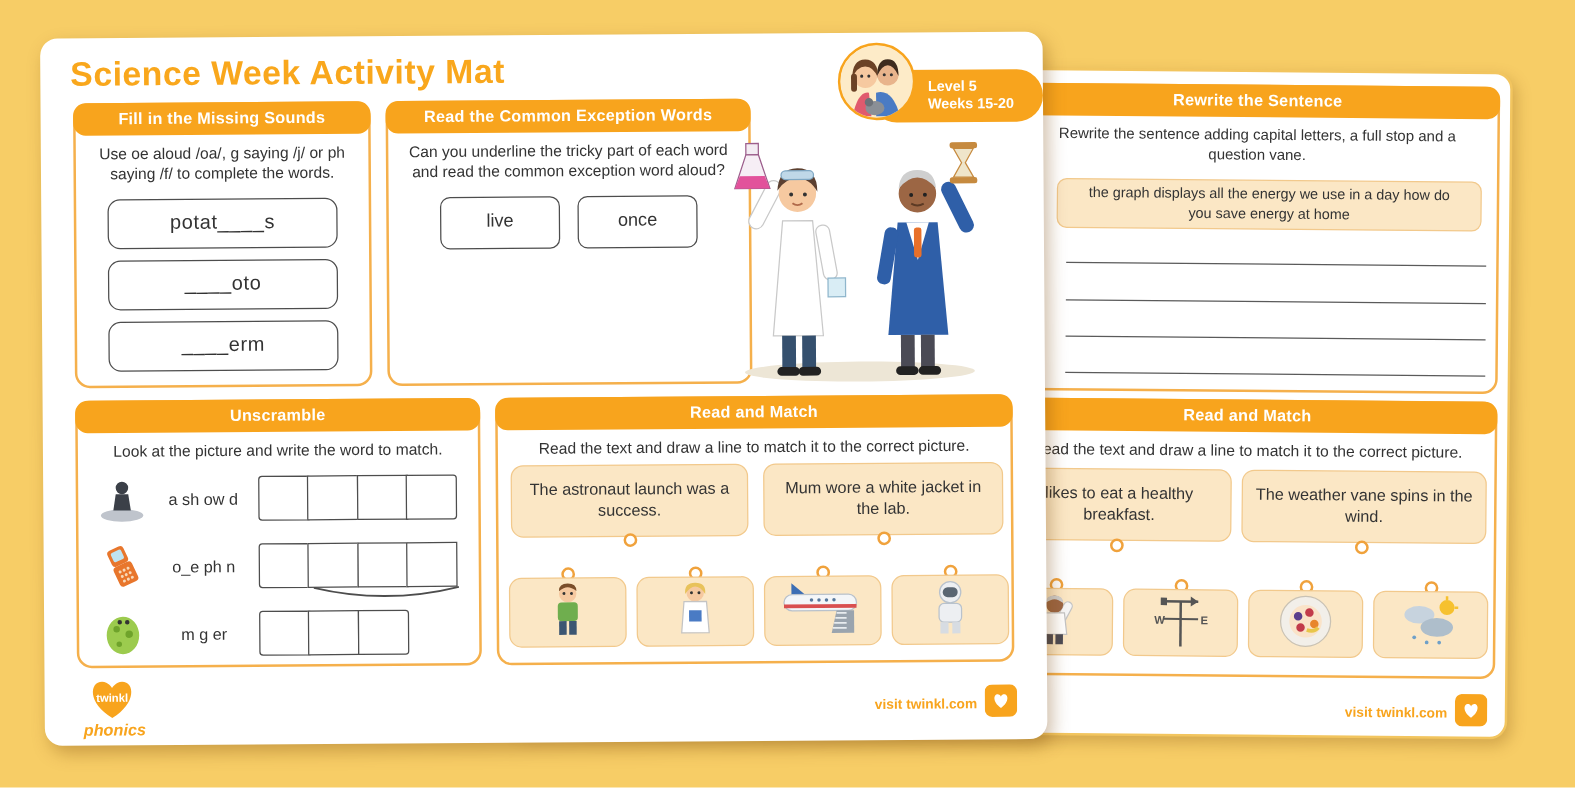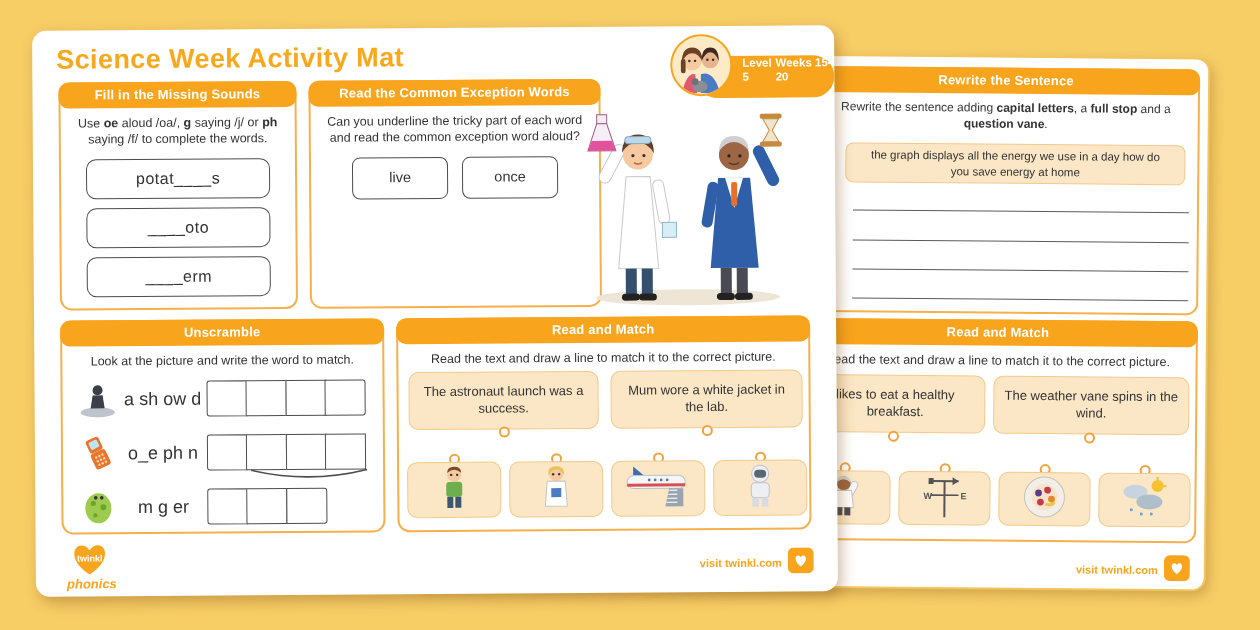--- a/index.html
+++ b/index.html
@@ -26,21 +26,21 @@
     z-index:1;
   }
   .page-title {
     position:absolute; left:24px; top:14px;
     font-size:27px; font-weight:800; color:#F9A71C; letter-spacing:0.4px;
   }
   
   .badge {
     position:absolute; left:664px; top:30px; width:138px; height:42px;
     background:#F8A41D; border-radius:21px; color:#fff;
-    display:flex; flex-direction:row; justify-content:center;
+    display:flex; flex-direction:column; justify-content:center;
     padding-left:46px; font-weight:bold; line-height:1.25;
   }
   .badge .bl { font-size:11.5px; }
   .badge-kids {
     position:absolute; left:638px; top:8px; width:62px; height:62px;
     border-radius:50%; background:#FDEBC8; border:2.5px solid #F8A41D;
     overflow:hidden; z-index:3;
   }
   
   .card { position:absolute; background:#fff; border:2px solid #F5B04C; border-radius:12px; }
@@ -56,21 +56,21 @@
     font-size:16px; line-height:37px; text-align:center; letter-spacing:0.5px;
   }
   .cew-grid { display:grid; grid-template-columns:96px 96px; gap:11px 14px; justify-content:center; margin-top:9px; }
   .cew-box {
     height:42px; line-height:39px; border:1.6px solid #4d4d4d; border-radius:8px;
     font-size:14.5px; text-align:center;
   }
   
   .unscr-row { display:flex; align-items:center; height:52px; padding:0 10px 0 14px; margin-top:2px; }
   .unscr-icon { width:42px; height:42px; flex:none; }
-  .unscr-word { width:88px; font-size:18px; text-align:center; }
+  .unscr-word { width:88px; font-size:13px; text-align:center; }
   .letterboxes { display:flex; position:relative; }
   .lbox { width:41px; height:36px; border:1.6px solid #4d4d4d; background:#fff; margin-left:-1.6px; }
   .lbox:first-child { margin-left:0; border-radius:3px 0 0 3px; }
   .lbox:last-child { border-radius:0 3px 3px 0; }
   .digraph-arc { position:absolute; left:40px; bottom:-10px; }
   
   .rm-card {
     position:absolute; background:#FBE7C5; border:1.5px solid #F2C98C; border-radius:10px;
     font-size:13px; text-align:center; display:flex; align-items:center; justify-content:center;
     padding:4px 8px; line-height:1.3;
@@ -84,21 +84,21 @@
   .sentence-box {
     position:absolute; background:#FBE7C5; border:1.5px solid #F2C98C; border-radius:8px;
     font-size:11.5px; text-align:center; display:flex; align-items:center; justify-content:center;
     padding:3px 16px; line-height:1.4;
   }
   .wline { position:absolute; height:0; border-top:1.6px solid #5a5a5a; }
   
   .visit-wrap { position:absolute; display:flex; align-items:center; gap:6px; }
   .visit-label { color:#F8A41D; font-weight:bold; font-size:11px; }
   .illustration { position:absolute; }
-  b { font-weight:bold;text-align:center; }
+  b { font-weight:normal;text-align:center; }
 </style>
 </head>
 <body>
 
 <div class="sheet back">
 
   <div class="card" style="left:400px; top:10px; width:388px; height:246px;">
     <div class="card-header">Rewrite the Sentence</div>
     <div class="instr" style="font-size:12px; padding:7px 10px 2px;"><span>Rewrite the sentence adding </span><b>capital letters</b><span>, a </span><b>full stop</b><span> and a </span><b>question vane</b><span>.</span></div>
     <div class="sentence-box" style="left:32px; top:74px; right:12px; height:40px;">the graph displays all the energy we use in a day how do you save energy at home</div>

